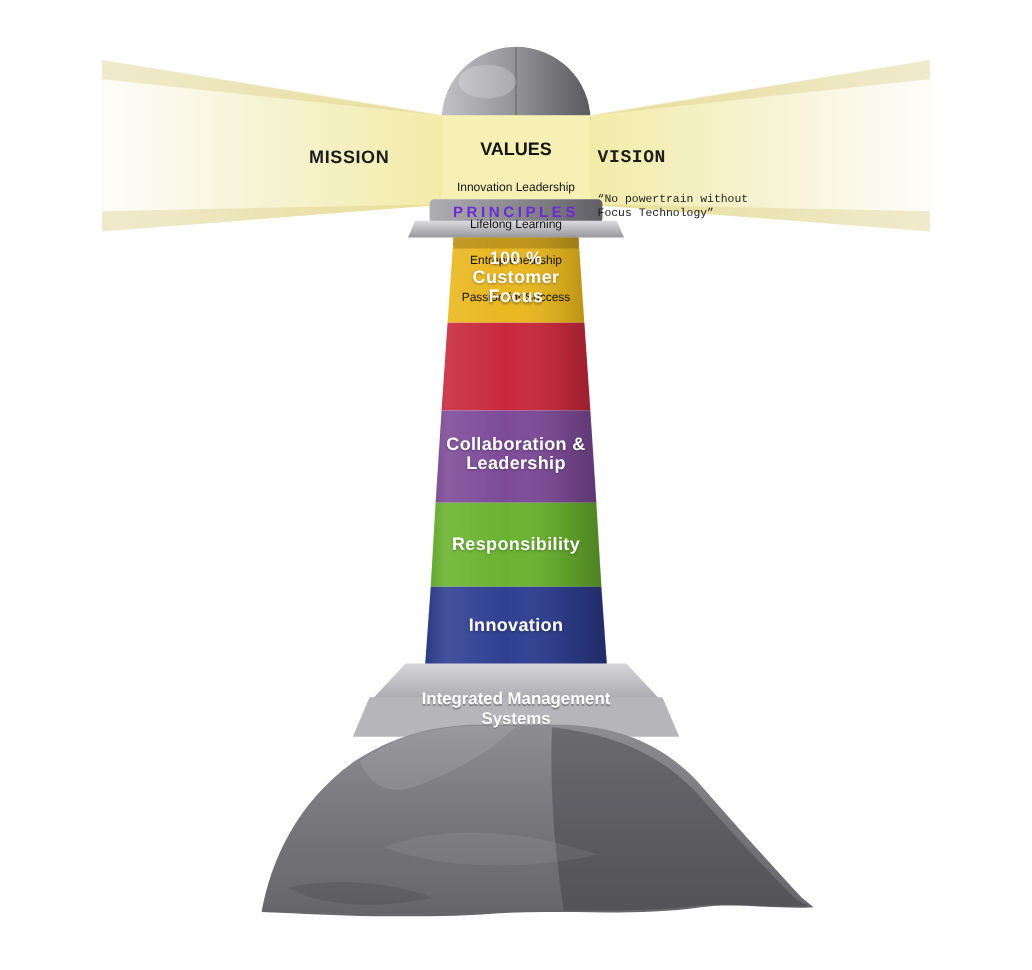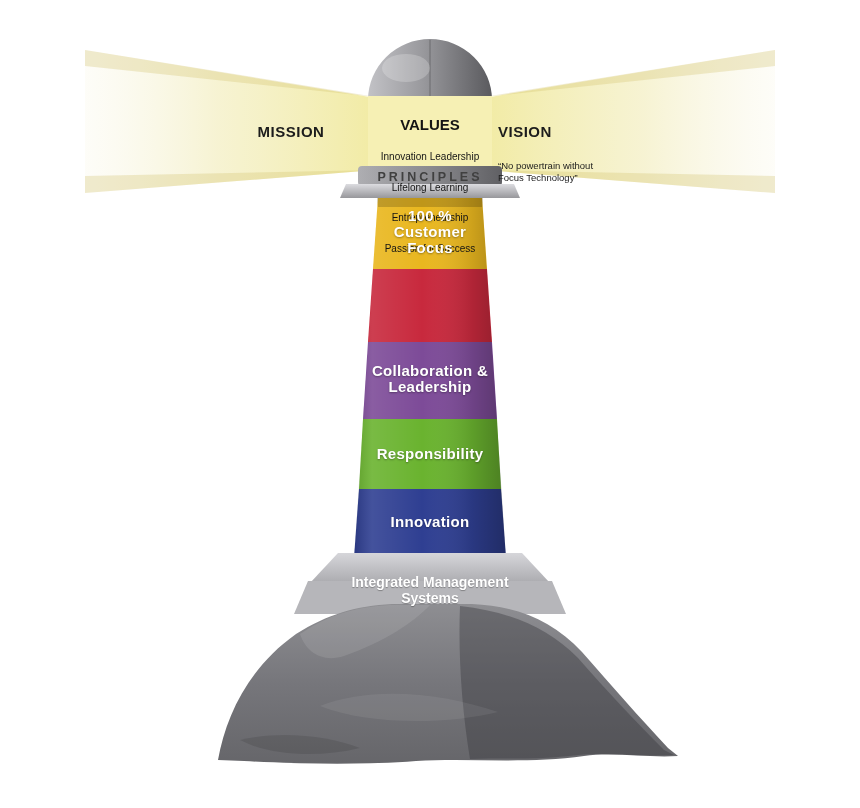--- a/index.html
+++ b/index.html
@@ -6,21 +6,21 @@
   body{font-family:"Liberation Sans", sans-serif;}
   .canvas{position:relative;width:860px;height:808px;margin:0 auto;background:#ffffff;overflow:hidden;}
   .canvas > svg{position:absolute;left:0;top:0;}
   .label{position:absolute;white-space:pre-line;}
   .center{text-align:center;}
   .left{text-align:left;}
   .lamp-title{font-weight:bold;font-size:15px;color:#1c1c1c;letter-spacing:.5px;line-height:17px;}
   .lamp-quote{font-size:9.5px;color:#1c1c1c;line-height:12px;margin-top:2px;}
   .values-title{font-weight:bold;font-size:15px;color:#141414;line-height:17px;}
   .v-item{display:block;font-size:10px;color:#141414;line-height:12.5px;}
-  .principles{color:#404040;font-weight:bold;font-size:12.5px;letter-spacing:3px;line-height:16px;}
+  .principles{color:#6d28d9;font-weight:bold;font-size:12.5px;letter-spacing:3px;line-height:16px;}
   .seg-label{color:#ffffff;font-weight:bold;font-size:15px;line-height:16px;letter-spacing:.3px;
              text-shadow:0 1px 2px rgba(0,0,0,.35);}
   .base-label{color:#ffffff;font-weight:bold;font-size:14px;line-height:16px;
               text-shadow:0 1px 1px rgba(0,0,0,.3);}
 </style>
 </head>
 <body>
 
 <div class="canvas">
 
@@ -128,21 +128,21 @@
   </div>
 
   <div class="label center" style="left:368px;top:98px;width:124px;">
     <div class="values-title">VALUES</div>
     <span class="v-item">Innovation Leadership</span>
     <span class="v-item">Lifelong Learning</span>
     <span class="v-item">Entrepreneurship</span>
     <span class="v-item">Passion for Success</span>
   </div>
 
-  <div class="label left" style="left:498px;top:105px;width:160px;">
+  <div class="label left" style="left:498px;top:105px;width:160px;font-family:Liberation Mono, monospace;">
     <div class="lamp-title">VISION</div>
     <div class="lamp-quote">“No powertrain without
 Focus Technology”</div>
   </div>
 
   <div class="label center principles" style="left:350px;top:169px;width:160px;">PRINCIPLES</div>
 
   <div class="label center seg-label" style="left:345px;top:208px;width:170px;">100 %
 Customer
 Focus</div>

